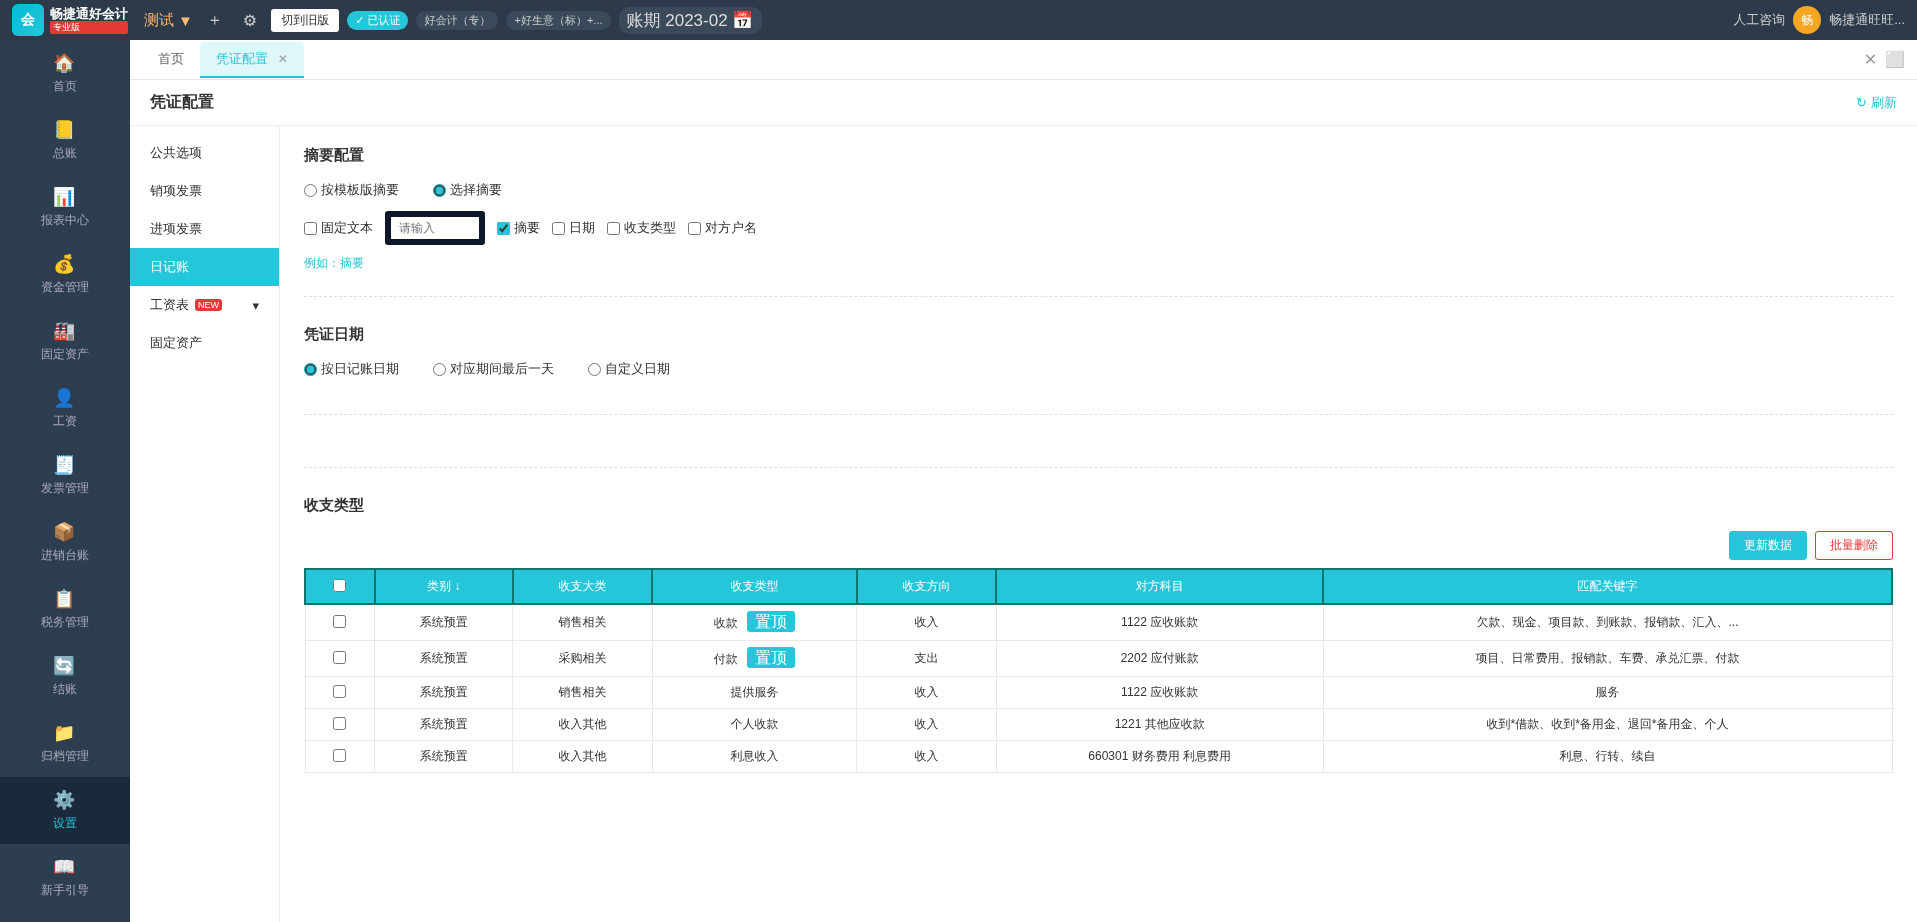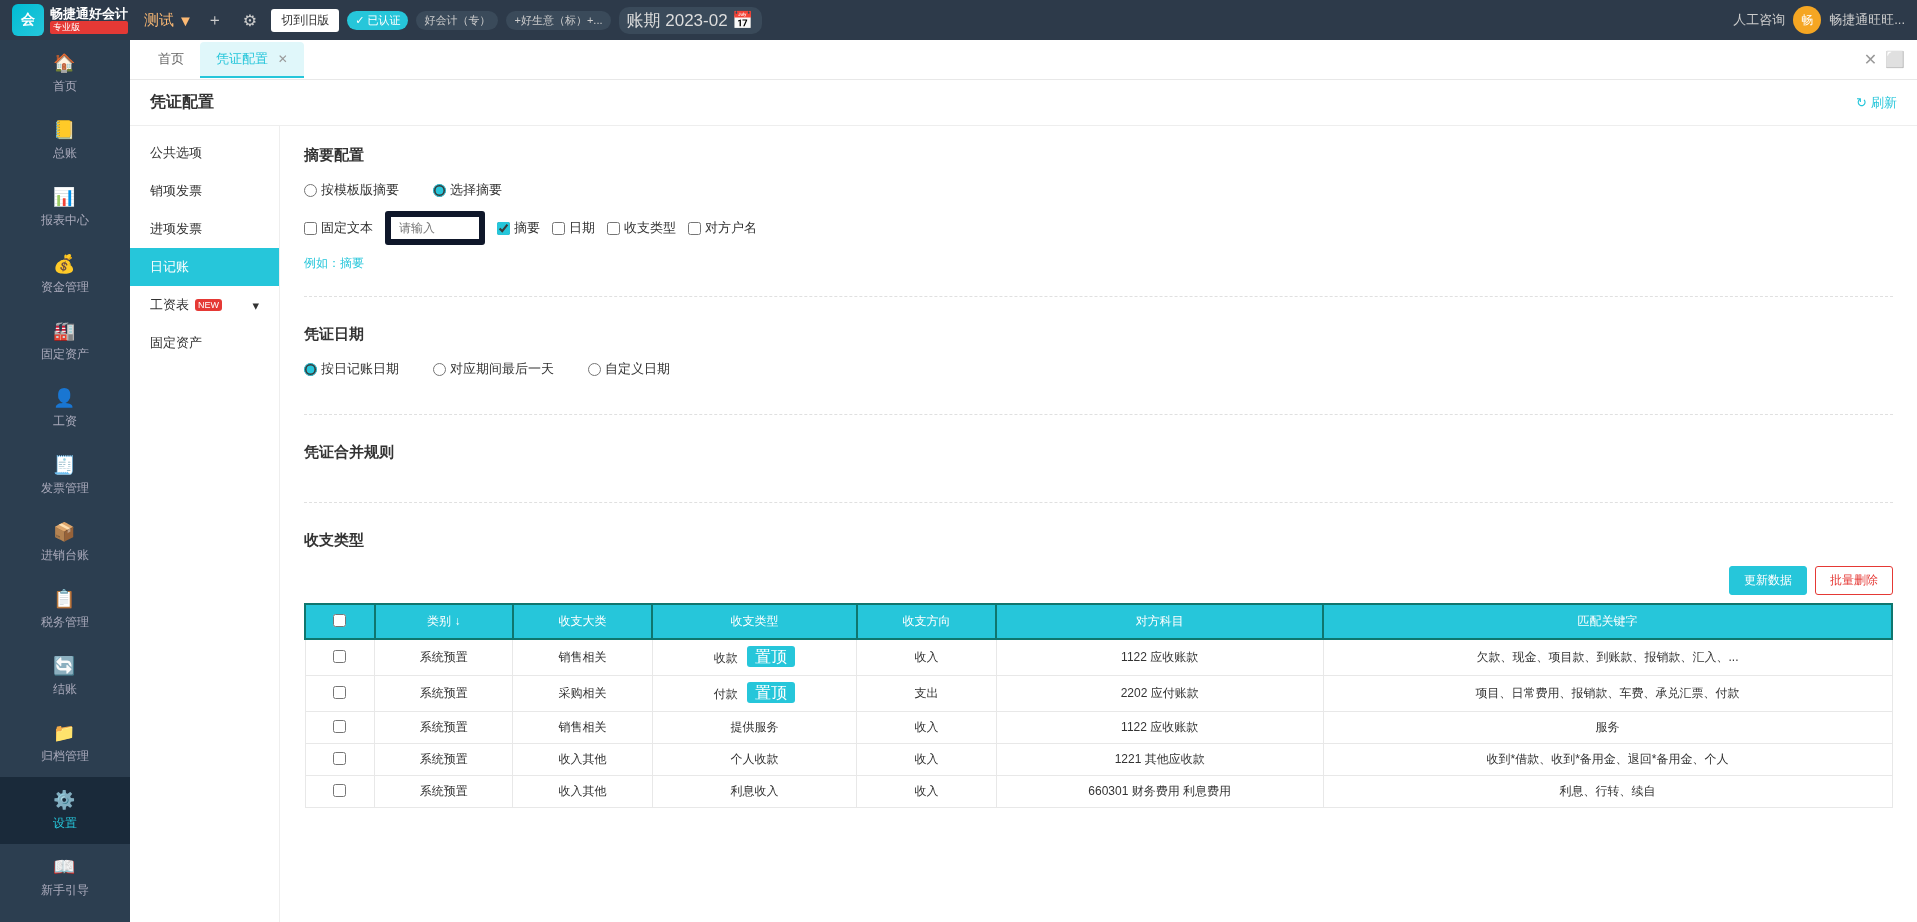--- a/index.html
+++ b/index.html
@@ -283,21 +283,20 @@
                 <span>对应期间最后一天</span>
               </label>
               <label class="radio-item">
                 <input type="radio" name="vdate" class="radio-input" style="">
                 <span>自定义日期</span>
               </label>
             </div>
           </div>
 
           <div class="section">
-            <div class="section-title">凭证合并规则</div>
           </div>
 
           <div class="section">
             <div class="section-title">收支类型</div>
             <div class="table-header-bar">
               <button class="action-btn primary">更新数据</button>
               <button class="action-btn danger">批量删除</button>
             </div>
             <table class="data-table">
               <thead>

